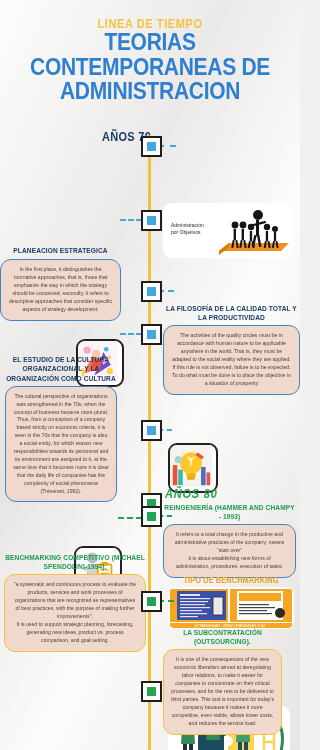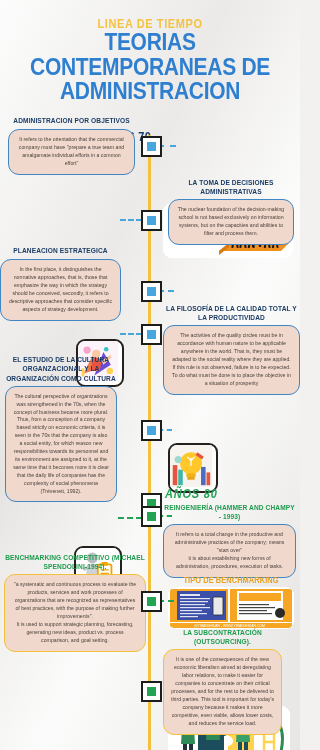--- a/index.html
+++ b/index.html
@@ -131,24 +131,20 @@
   <div class="dash" style="top:202px;left:120px;width:22px"></div>
   <div class="dash" style="top:273px;left:158px;width:16px"></div>
   <div class="dash" style="top:316px;left:120px;width:22px"></div>
   <div class="dash" style="top:412px;left:158px;width:14px"></div>
   <div class="dash green" style="top:498px;left:158px;width:14px"></div>
   <div class="dash green" style="top:500px;left:118px;width:24px"></div>
   <div class="dash green" style="top:583px;left:158px;width:16px"></div>
 
   <div class="block yearlbl" style="left:102px;top:113px">AÑOS 70</div>
 
-  <div class="block" style="left:8px;top:100px;width:127px">
-    <div class="lbl">ADMINISTRACION POR OBJETIVOS</div>
-    <div class="bubble blue" style="margin-top:4px">It refers to the orientation that the commercial company must have "prepare a true team and amalgamate individual efforts in a common effort"</div>
-  </div>
 
   <div class="block ill plain" style="left:163px;top:103px;width:130px;height:55px">
     <svg viewBox="0 0 130 55" width="130" height="55">
       <rect width="130" height="55" fill="#ffffff"></rect>
       <polygon points="56,48 118,48 126,40 66,40" fill="#f0901f"></polygon>
       <polygon points="56,48 66,40 66,44 56,52" fill="#d87a12"></polygon>
       <circle cx="95" cy="12" r="5" fill="#151515"></circle>
       <rect x="93" y="17" width="3" height="16" fill="#151515"></rect>
       <rect x="85" y="20" width="18" height="2.2" fill="#151515" transform="rotate(-14 94 21)"></rect>
       <rect x="90" y="32" width="2.4" height="12" fill="#151515" transform="rotate(12 91 38)"></rect>
@@ -173,24 +169,20 @@
         <circle cx="112" cy="26" r="3"></circle>
           <rect x="110.9" y="29" width="2.2" height="9"></rect>
         <rect x="109.6" y="38" width="1.9" height="7" transform="rotate(10 110 41)"></rect>
           <rect x="113" y="38" width="1.9" height="7" transform="rotate(-10 114 41)"></rect>
       </g>
       <text x="8" y="24" font-family="'Liberation Sans',sans-serif" font-size="5" fill="#2a2a2a">Administracion</text>
       <text x="8" y="31" font-family="'Liberation Sans',sans-serif" font-size="5" fill="#2a2a2a">por Objetivos</text>
     </svg>
   </div>
 
-  <div class="block" style="left:168px;top:162px;width:126px">
-    <div class="lbl">LA TOMA DE DECISIONES ADMINISTRATIVAS</div>
-    <div class="bubble blue" style="margin-top:4px">The nuclear foundation of the decision-making school is not based exclusively on information systems, but on the capacities and abilities to filter and process them.</div>
-  </div>
 
   <div class="block ill dark" style="left:76px;top:184px;width:44px;height:44px">
     <svg viewBox="0 0 44 44" width="40" height="40">
       <rect width="44" height="44" fill="#fdf3fb"></rect>
       <circle cx="10" cy="10" r="4" fill="#f4a6c8"></circle>
       <circle cx="35" cy="33" r="3.5" fill="#ffd34e"></circle>
       <path d="M6 36 L16 16 L24 30 Z" fill="#f27a4a"></path>
       <path d="M18 38 L28 12 L36 26 Z" fill="#6b4bd6"></path>
       <circle cx="20" cy="14" r="4.5" fill="#f9c9a3"></circle>
       <path d="M15 20 q6 -4 11 1 l-2 12 h-9 z" fill="#e8553f"></path>

